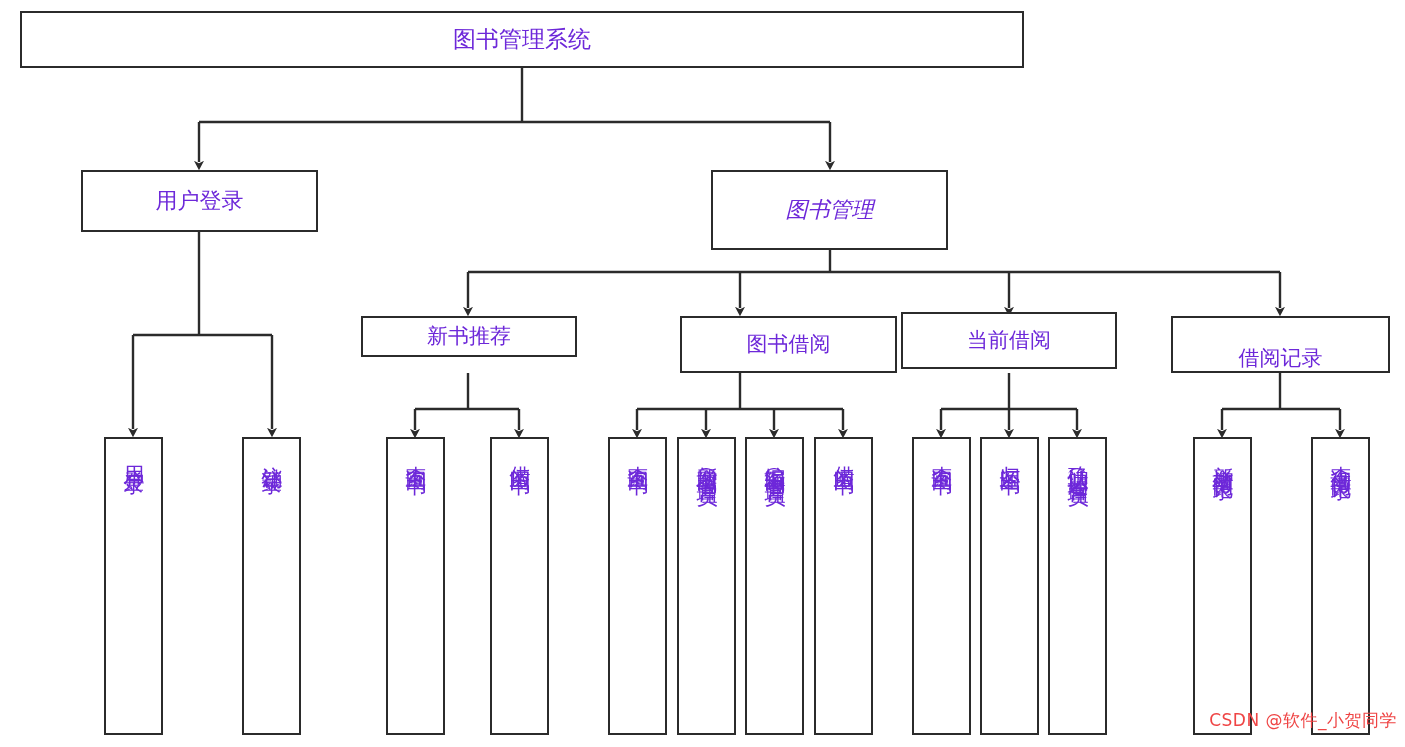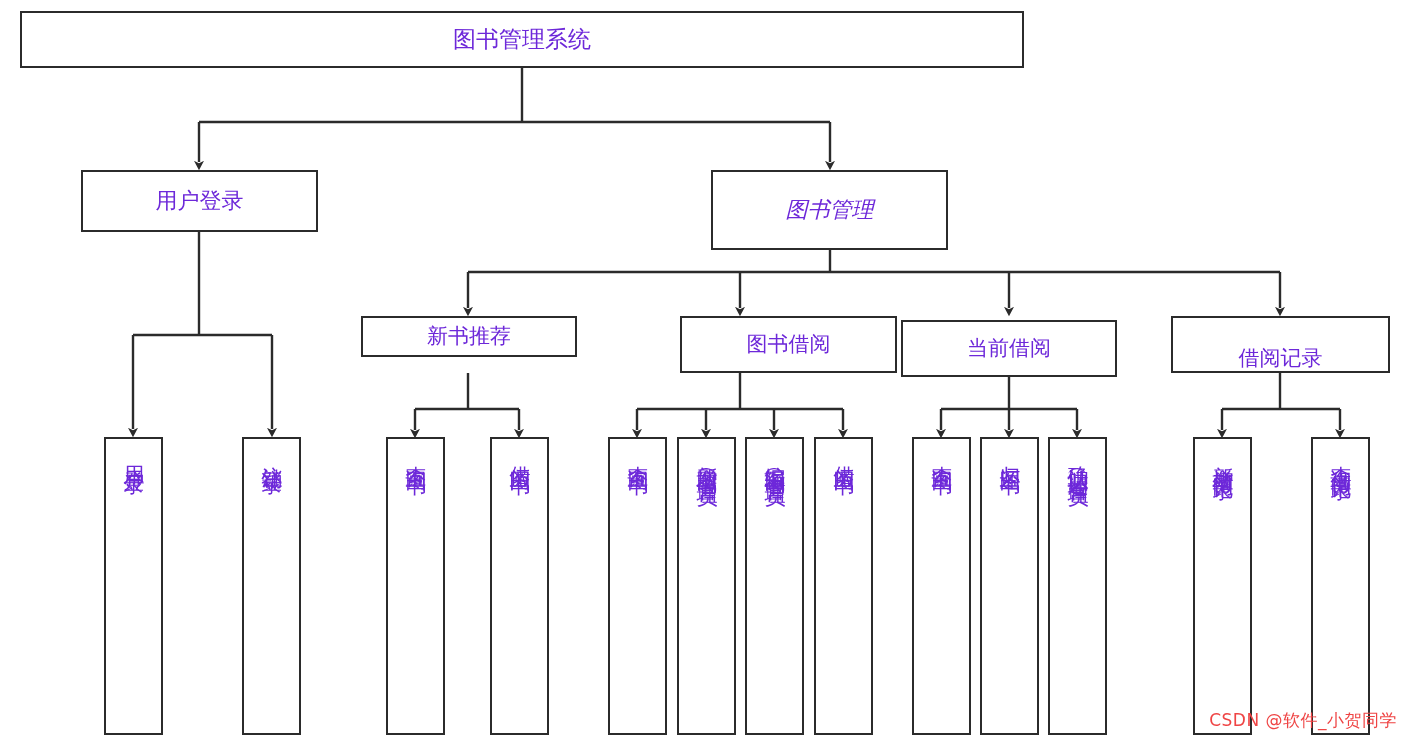--- a/index.html
+++ b/index.html
@@ -138,21 +138,21 @@
   <div class="node level1" style="left:711px; top:170px; width:237px; height:80px;font-style:italic;">
     <span class="node-label">图书管理</span>
   </div>
 
   <div class="node level2" style="left:361px; top:316px; width:216px; height:41px;">
     <span class="node-label">新书推荐</span>
   </div>
   <div class="node level2" style="left:632px; top:316px; width:217px; height:57px;margin-left:48px;">
     <span class="node-label">图书借阅</span>
   </div>
-  <div class="node level2" style="left:901px; top:320px; width:216px; height:57px;">
+  <div class="node level2" style="left:901px; top:312px; width:216px; height:57px;">
     <span class="node-label">当前借阅</span>
   </div>
   <div class="node level2" style="left:1171px; top:316px; width:219px; height:57px;align-items:flex-end;">
     <span class="node-label">借阅记录</span>
   </div>
 
   <div class="node leaf" style="left:104px; top:437px; width:59px; height:298px;">
     <span class="node-label">用户登录</span>
   </div>
   <div class="node leaf" style="left:242px; top:437px; width:59px; height:298px;">

